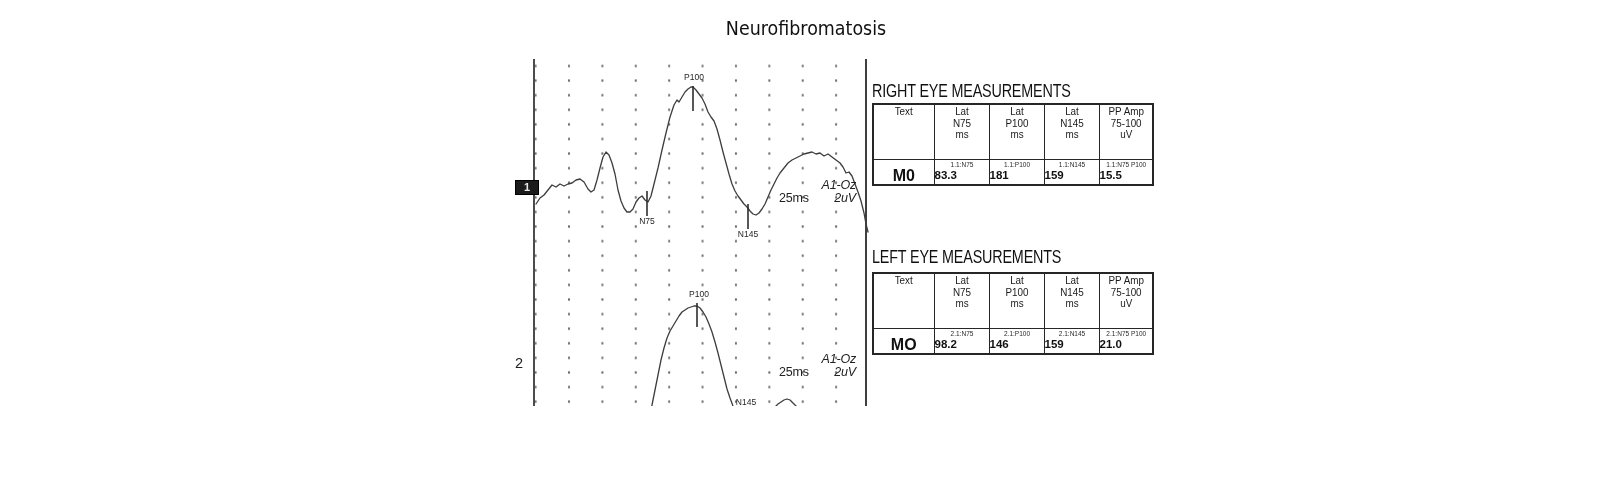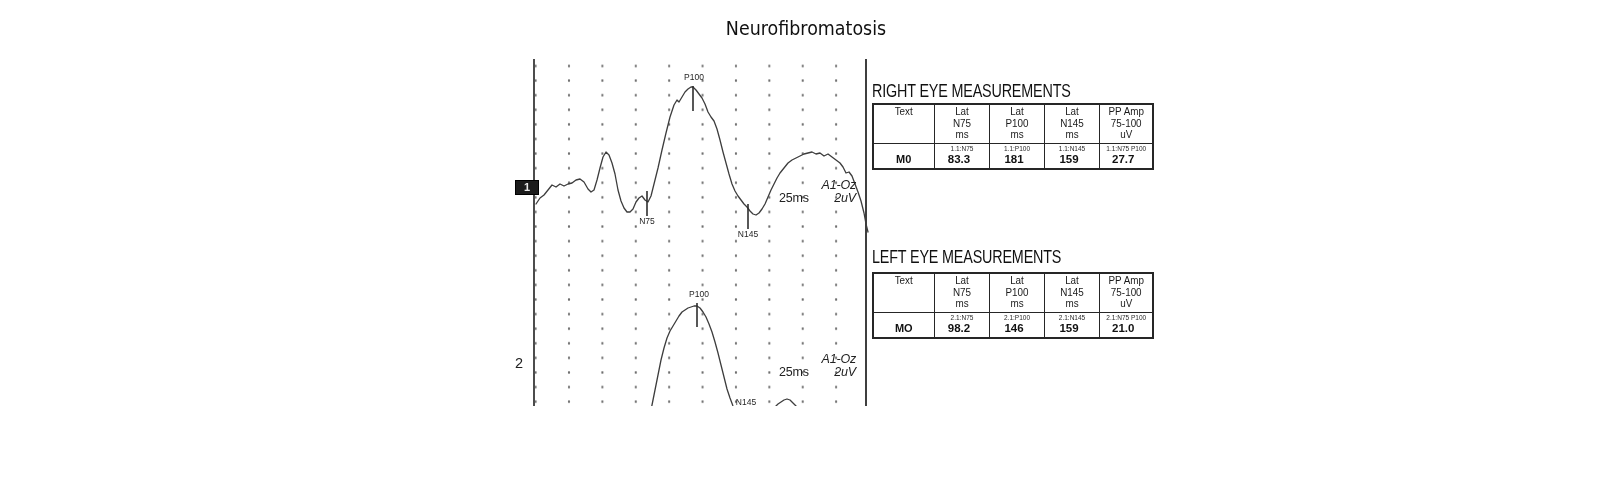--- a/index.html
+++ b/index.html
@@ -21,28 +21,28 @@
              text-align:center;}
   .annot{position:absolute;font-size:12.5px;color:#222;white-space:nowrap;letter-spacing:-0.2px;}
   .ta-r{text-align:right;font-style:italic;}
   
   .tbl-title{position:absolute;font-size:17.5px;font-weight:500;color:#111;letter-spacing:-0.2px;
              transform:scaleX(0.82);transform-origin:0 50%;white-space:nowrap;}
   table.meas{position:absolute;border-collapse:collapse;table-layout:fixed;width:280px;
              background:#fff;}
   table.meas,table.meas td{border:1.6px solid #262626;}
   table.meas{border-width:2px;}
-  td.hcell{height:37px;vertical-align:top;padding:1px 0 0 0;text-align:center;}
+  td.hcell{height:37px;vertical-align:top;padding:1px 0 16px 0;text-align:center;}
   .hline{display:block;font-size:10.5px;line-height:11.5px;color:#1a1a1a;transform:scaleX(0.94);}
   td.dcell{height:24px;vertical-align:top;padding:0;}
   .sub{display:block;font-size:6.8px;line-height:8px;color:#2a2a2a;text-align:center;
        border-bottom:0;padding-top:1px;transform:scaleX(0.96);}
   .val{display:block;font-size:11.5px;line-height:13px;font-weight:600;color:#111;
-       text-align:center;padding-right:5px;}
-  .txtval{display:block;font-size:11px;line-height:13px;font-weight:600;color:#111;
+       text-align:left;padding-right:5px;}
+  .txtval{display:block;font-size:16px;line-height:13px;font-weight:600;color:#111;
           text-align:center;padding-top:9px;}
 </style>
 </head>
 <body>
 
 <div class="canvas">
 
   <div class="title">Neurofibromatosis</div>
 
   <div class="chart">
@@ -121,21 +121,21 @@
       <td class="dcell">
             <span class="sub">1.1:P100</span>
             <span class="val">181</span>
           </td>
       <td class="dcell">
             <span class="sub">1.1:N145</span>
             <span class="val">159</span>
           </td>
       <td class="dcell">
             <span class="sub">1.1:N75 P100</span>
-            <span class="val">27.7</span>
+            <span class="val">15.5</span>
           </td>
     </tr>
   </tbody>
     </table>
 
   <div class="tbl-title" style="left:872px;top:247px;position:absolute;">LEFT EYE MEASUREMENTS</div>
   <table class="meas" style="left:872px;top:272px;">
     <colgroup>
         <col style="width:61px">
         <col style="width:55px">

